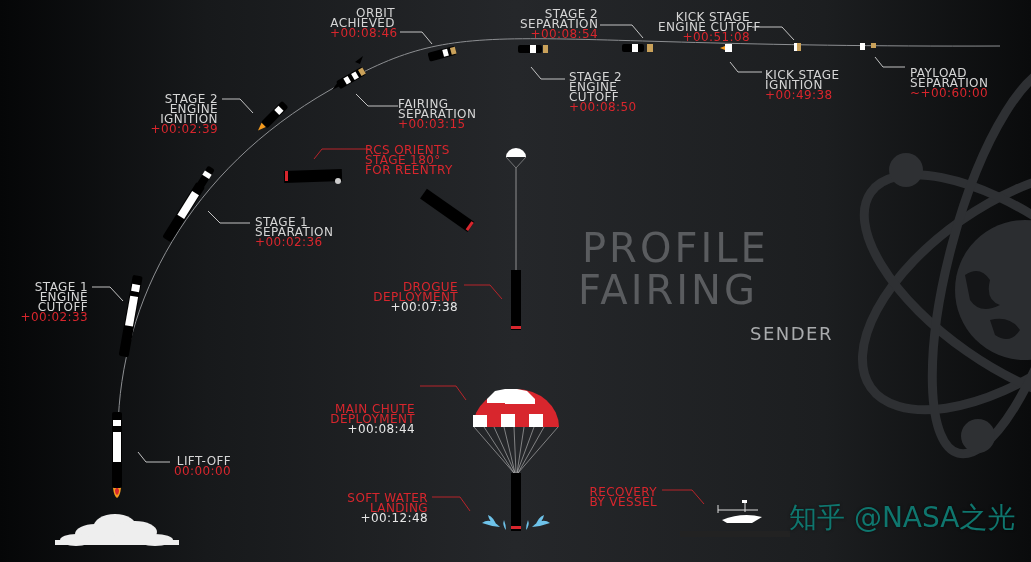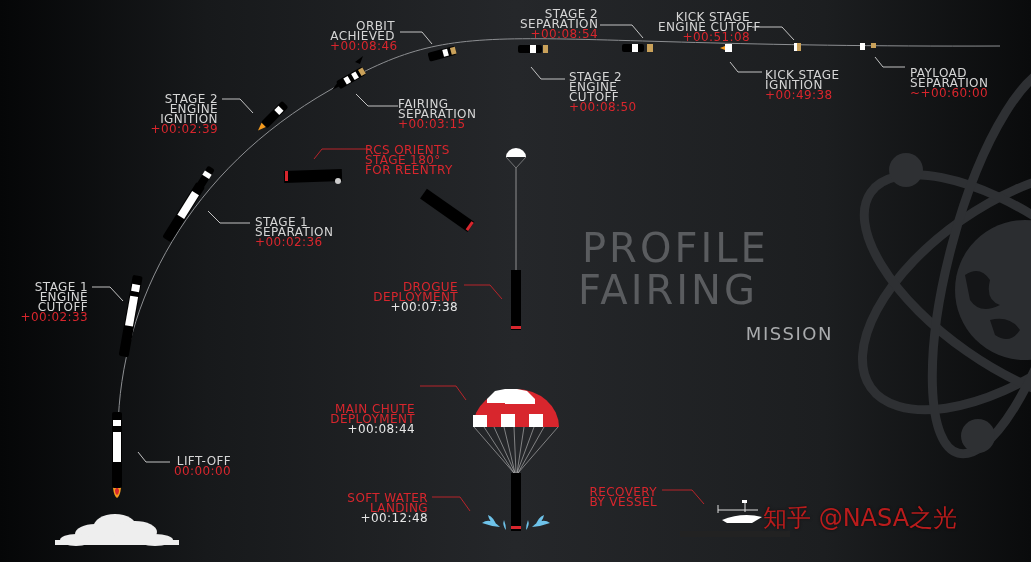--- a/index.html
+++ b/index.html
@@ -10,21 +10,21 @@
   }
   .lbl { position:absolute; font-size:12px; line-height:10px; letter-spacing:0.4px; color:#d6d6d6; text-transform:uppercase; white-space:nowrap; }
   .lbl .t { display:block; }
   .lbl .red { color:#d8262d; }
   .lbl .wt { color:#e6e6e6; }
   .right { text-align:right; }
   .left { text-align:left; }
   #art { position:absolute; left:0; top:0; }
   .title { position:absolute; color:#5a5c5f; font-size:40px; letter-spacing:3px; font-weight:normal; line-height:44px; }
   .sub { position:absolute; color:#a9abad; font-size:18px; letter-spacing:1.5px; line-height:22px; text-align:right; }
-  .wm { position:absolute; color:#b91c1c; font-size:24px; line-height:32px; text-shadow:0 0 3px rgba(0,0,0,0.6); }
+  .wm { position:absolute; color:#0f766e; font-size:28px; line-height:32px; text-shadow:0 0 3px rgba(0,0,0,0.6);margin-left:26px; }
 </style>
 </head>
 <body>
 
 <svg id="art" width="1031" height="562" viewBox="0 0 1031 562">
 
   <g fill="none" stroke="#2e3033" stroke-width="9">
     <ellipse cx="1010" cy="290" rx="170" ry="85" transform="rotate(-35 1010 290)"></ellipse>
     <ellipse cx="1010" cy="290" rx="170" ry="75" transform="rotate(35 1010 290)"></ellipse>
     <ellipse cx="1010" cy="260" rx="60" ry="200" transform="rotate(15 1010 260)"></ellipse>
@@ -169,21 +169,21 @@
     <path d="M464 285 h26 l12 14"></path>
     <path d="M420 386 h36 l10 14"></path>
     <path d="M432 497 h28 l10 14"></path>
     <path d="M662 490 h30 l12 14"></path>
   </g>
 </svg>
 
 <div class="title" style="left:582px; top:226px;">PROFILE</div>
 <div class="title" style="left:578px; top:268px;">FAIRING</div>
 <div class="sub" style="left:660px; top:323px; width:173px;">
-  <span style="display:block">MISSION</span>
+  <span style="display:block">SENDER</span>
 </div>
 
 <div class="lbl right" style="left:20px; top:282px; width:68px;">
   <span class="t">STAGE 1</span>
   <span class="t">ENGINE</span>
   <span class="t">CUTOFF</span>
   <span class="t red">+00:02:33</span>
 </div>
 <div class="lbl left" style="left:174px; top:456px;text-align:right;">
   <span class="t">LIFT-OFF</span>
@@ -198,21 +198,21 @@
   <span class="t">STAGE 2</span>
   <span class="t">ENGINE</span>
   <span class="t">IGNITION</span>
   <span class="t red">+00:02:39</span>
 </div>
 <div class="lbl left" style="left:398px; top:99px;">
   <span class="t">FAIRING</span>
   <span class="t">SEPARATION</span>
   <span class="t red">+00:03:15</span>
 </div>
-<div class="lbl right" style="left:330px; top:21px; width:65px;">
+<div class="lbl right" style="left:330px; top:8px; width:65px;">
   <span class="t">ORBIT</span>
   <span class="t">ACHIEVED</span>
   <span class="t red">+00:08:46</span>
 </div>
 <div class="lbl left" style="left:569px; top:72px;">
   <span class="t">STAGE 2</span>
   <span class="t">ENGINE</span>
   <span class="t">CUTOFF</span>
   <span class="t red">+00:08:50</span>
 </div>

